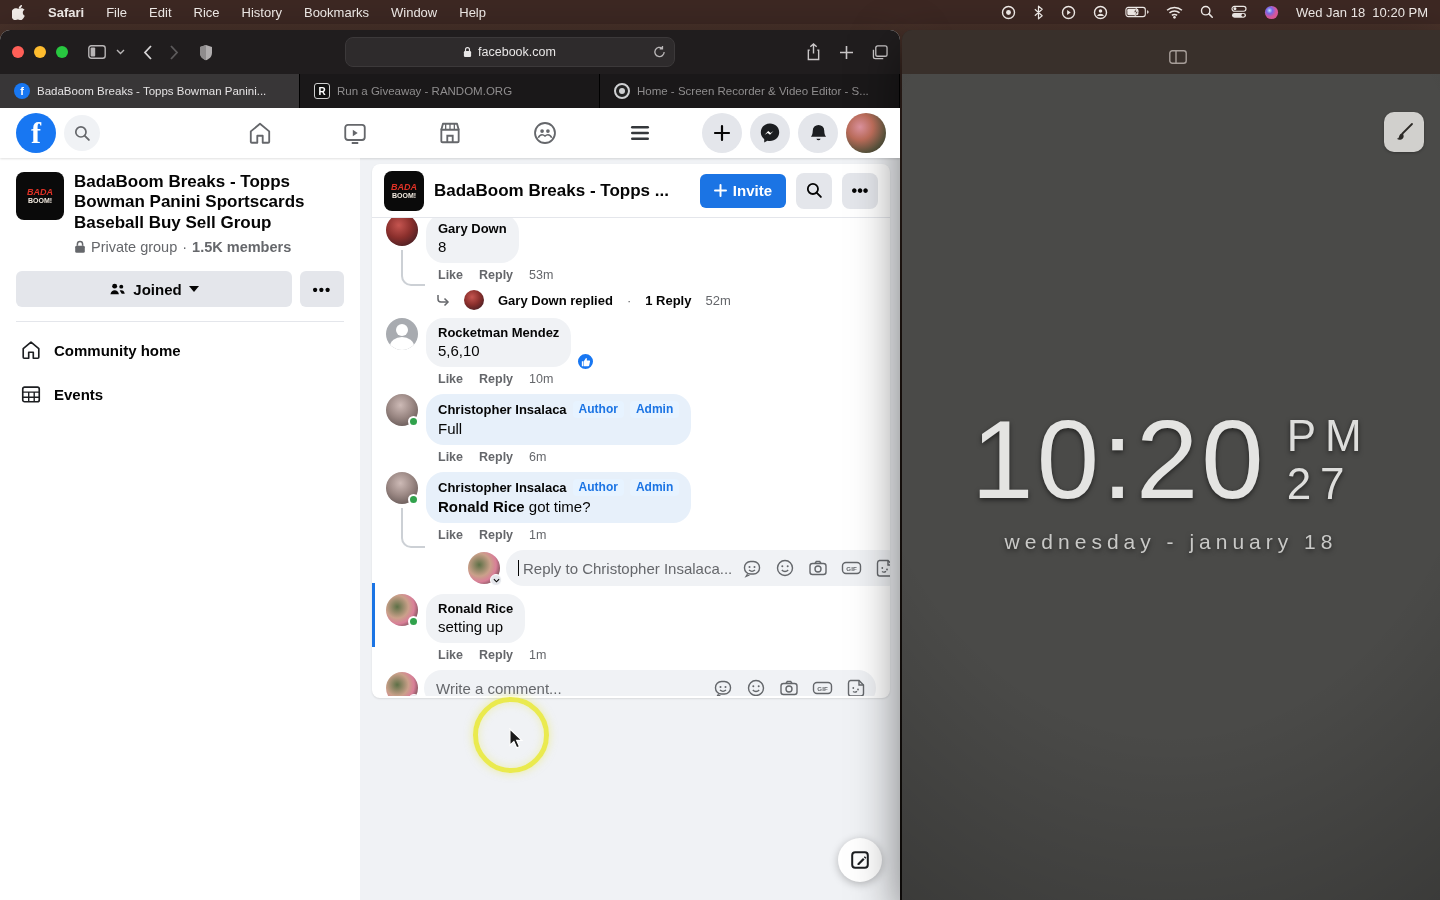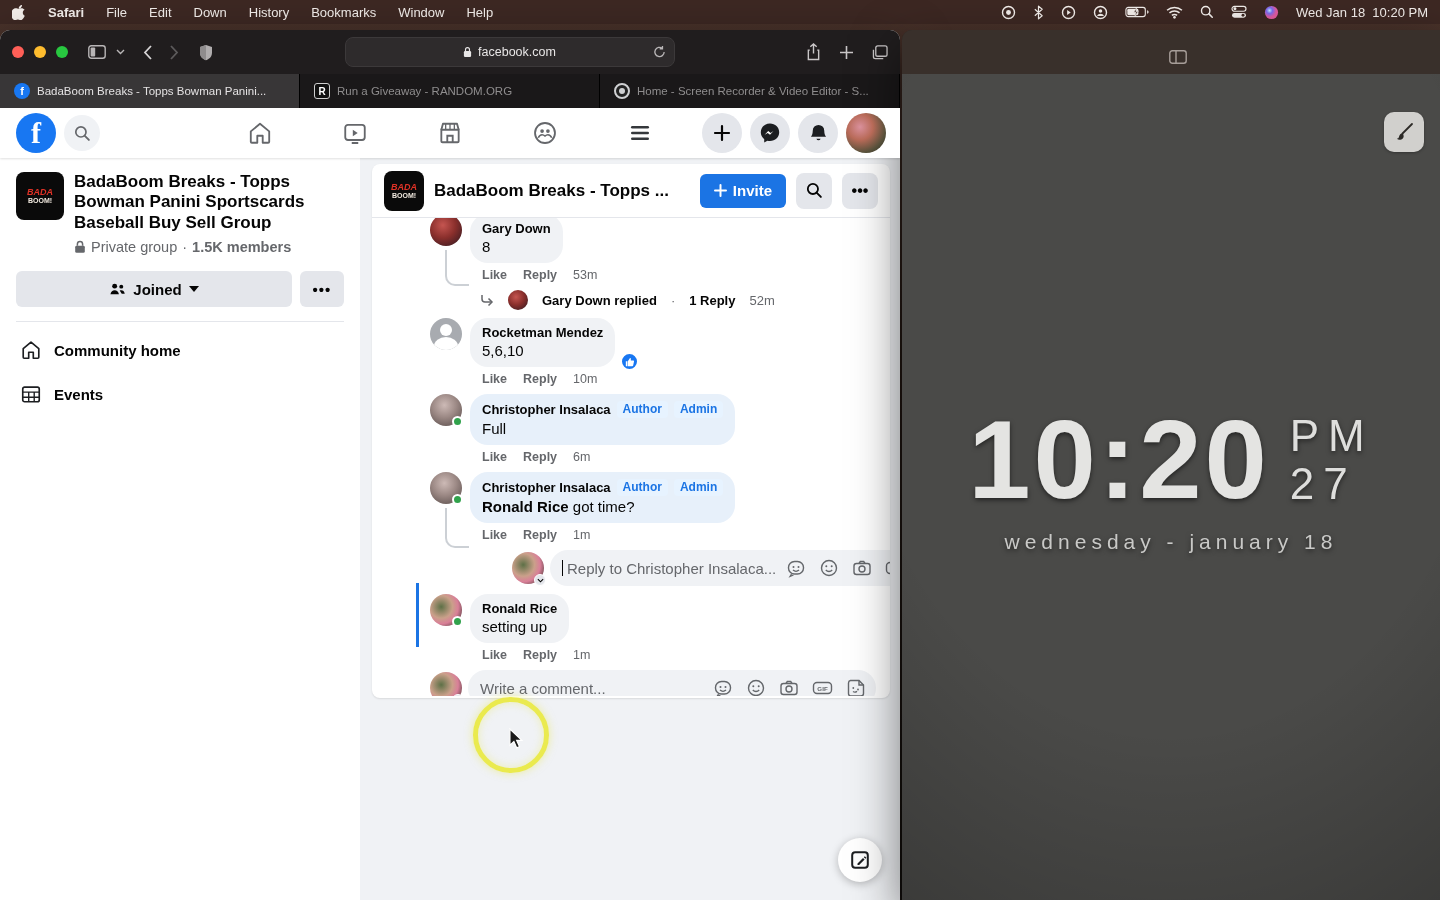--- a/index.html
+++ b/index.html
@@ -94,21 +94,21 @@
   .card-head { height:54px; display:flex; align-items:center; padding:0 12px; gap:10px;
     border-bottom:1px solid #e4e6eb; }
   .card-thumb { width:40px; height:40px; border-radius:8px; }
   .card-title { font-size:17px; font-weight:bold; color:#050505; flex:1; white-space:nowrap;
     overflow:hidden; }
   .btn-invite { height:34px; padding:0 14px; background:#1b74e4; color:#fff; border-radius:6px;
     font-weight:bold; font-size:15px; display:flex; align-items:center; gap:6px; }
   .hd-circ { width:36px; height:36px; background:#e4e6eb; border-radius:8px; display:flex;
     align-items:center; justify-content:center; color:#050505; font-weight:bold; }
 
-  .comments { position:relative; height:478px; overflow:hidden; padding:2px 14px 4px;margin-left:44px; }
+  .comments { position:relative; height:478px; overflow:hidden; padding:2px 14px 4px; }
   .cm { display:flex; gap:8px; margin-top:8px; position:relative; }
   .cm-av { width:32px; height:32px; flex:0 0 auto; position:relative; }
   .cm-av .pic { width:32px; height:32px; border-radius:50%; }
   .pic-gary { background:radial-gradient(circle at 40% 35%,#c5555​0,#8a2f2c 45%,#3a1c22 90%);
               background:radial-gradient(circle at 40% 35%,#c55550,#8a2f2c 45%,#3a1c22 90%); }
   .pic-default { background:#a8abb0; position:relative; overflow:hidden; }
   .pic-default::before{ content:""; position:absolute; left:10px; top:6px; width:12px; height:12px;
      border-radius:50%; background:#fff; }
   .pic-default::after{ content:""; position:absolute; left:4px; top:19px; width:24px; height:18px;
      border-radius:50%; background:#fff; }
@@ -170,42 +170,42 @@
       linear-gradient(180deg,#90908e 0%,#85858​3 14%,#848482 14%,#6d6d6b 38%,#50504e 62%,#35353​3 82%,#343432 82%,#272725 100%);
     background-color:#4a4a48; }
   .ct-vig { position:absolute; inset:0;
     background:radial-gradient(130% 110% at 50% 30%, rgba(0,0,0,0) 45%, rgba(0,0,0,.38) 100%); }
   .brush-btn { position:absolute; right:16px; top:38px; width:40px; height:40px; border-radius:10px;
     background:rgba(228,226,223,.88); display:flex; align-items:center; justify-content:center;
     color:#2c2a27; box-shadow:0 1px 3px rgba(0,0,0,.3); }
   .clock { position:absolute; left:0; top:330px; width:100%; text-align:center;
     color:#e4e4e2; text-shadow:0 2px 5px rgba(0,0,0,.55); }
   .clock-row { display:flex; align-items:center; justify-content:center; gap:20px; }
-  .c-time { font-size:112px; font-weight:700; letter-spacing:3px; line-height:1; }
+  .c-time { font-size:112px; font-weight:400; letter-spacing:3px; line-height:1; }
   .c-side { display:flex; flex-direction:column; align-items:flex-start; gap:2px; }
   .c-ampm, .c-sec { font-size:44px; font-weight:100; letter-spacing:9px; line-height:1.05;
     color:#dededc; }
   .c-date { margin-top:14px; font-size:21px; font-weight:400; letter-spacing:5px;
     color:#c9c9c7; }
   svg { display:block; }
 </style>
 </head>
 <body>
 
 <div class="menubar">
   <div class="m-left">
     <span>
       <svg width="14" height="16" viewBox="0 0 16 18" fill="#f4efec">
           <path d="M11.4 1c.1 1.1-.3 2.1-1 2.9-.7.8-1.8 1.4-2.8 1.3-.1-1 .4-2.1 1.1-2.8C9.4 1.6 10.6 1 11.4 1zM14.6 13.2c-.4 1-.6 1.5-1.2 2.4-.8 1.3-2 2.8-3.4 2.8-1.3 0-1.6-.8-3.3-.8s-2.1.8-3.3.8c-1.4 0-2.5-1.4-3.3-2.6C-2.1 12.4-1 8.2 1 6.2c1-.9 2.2-1.5 3.4-1.5 1.3 0 2.2.8 3.3.8 1.1 0 1.7-.8 3.3-.8 1.2 0 2.5.7 3.4 1.8-3 1.6-2.5 5.8.2 6.7z"></path>
         </svg>
     </span>
     <span class="m-app">Safari</span>
     <span>File</span>
     <span>Edit</span>
-    <span>Down</span>
+    <span>Rice</span>
     <span>History</span>
     <span>Bookmarks</span>
     <span>Window</span>
     <span>Help</span>
   </div>
   <div class="m-right">
     <span>
       <svg width="15" height="15" viewBox="0 0 16 16">
           <circle cx="8" cy="8" r="6.4" fill="none" stroke="#f4efec" stroke-width="1.5"></circle>
           <circle cx="8" cy="8" r="2.6" fill="#f4efec"></circle>

